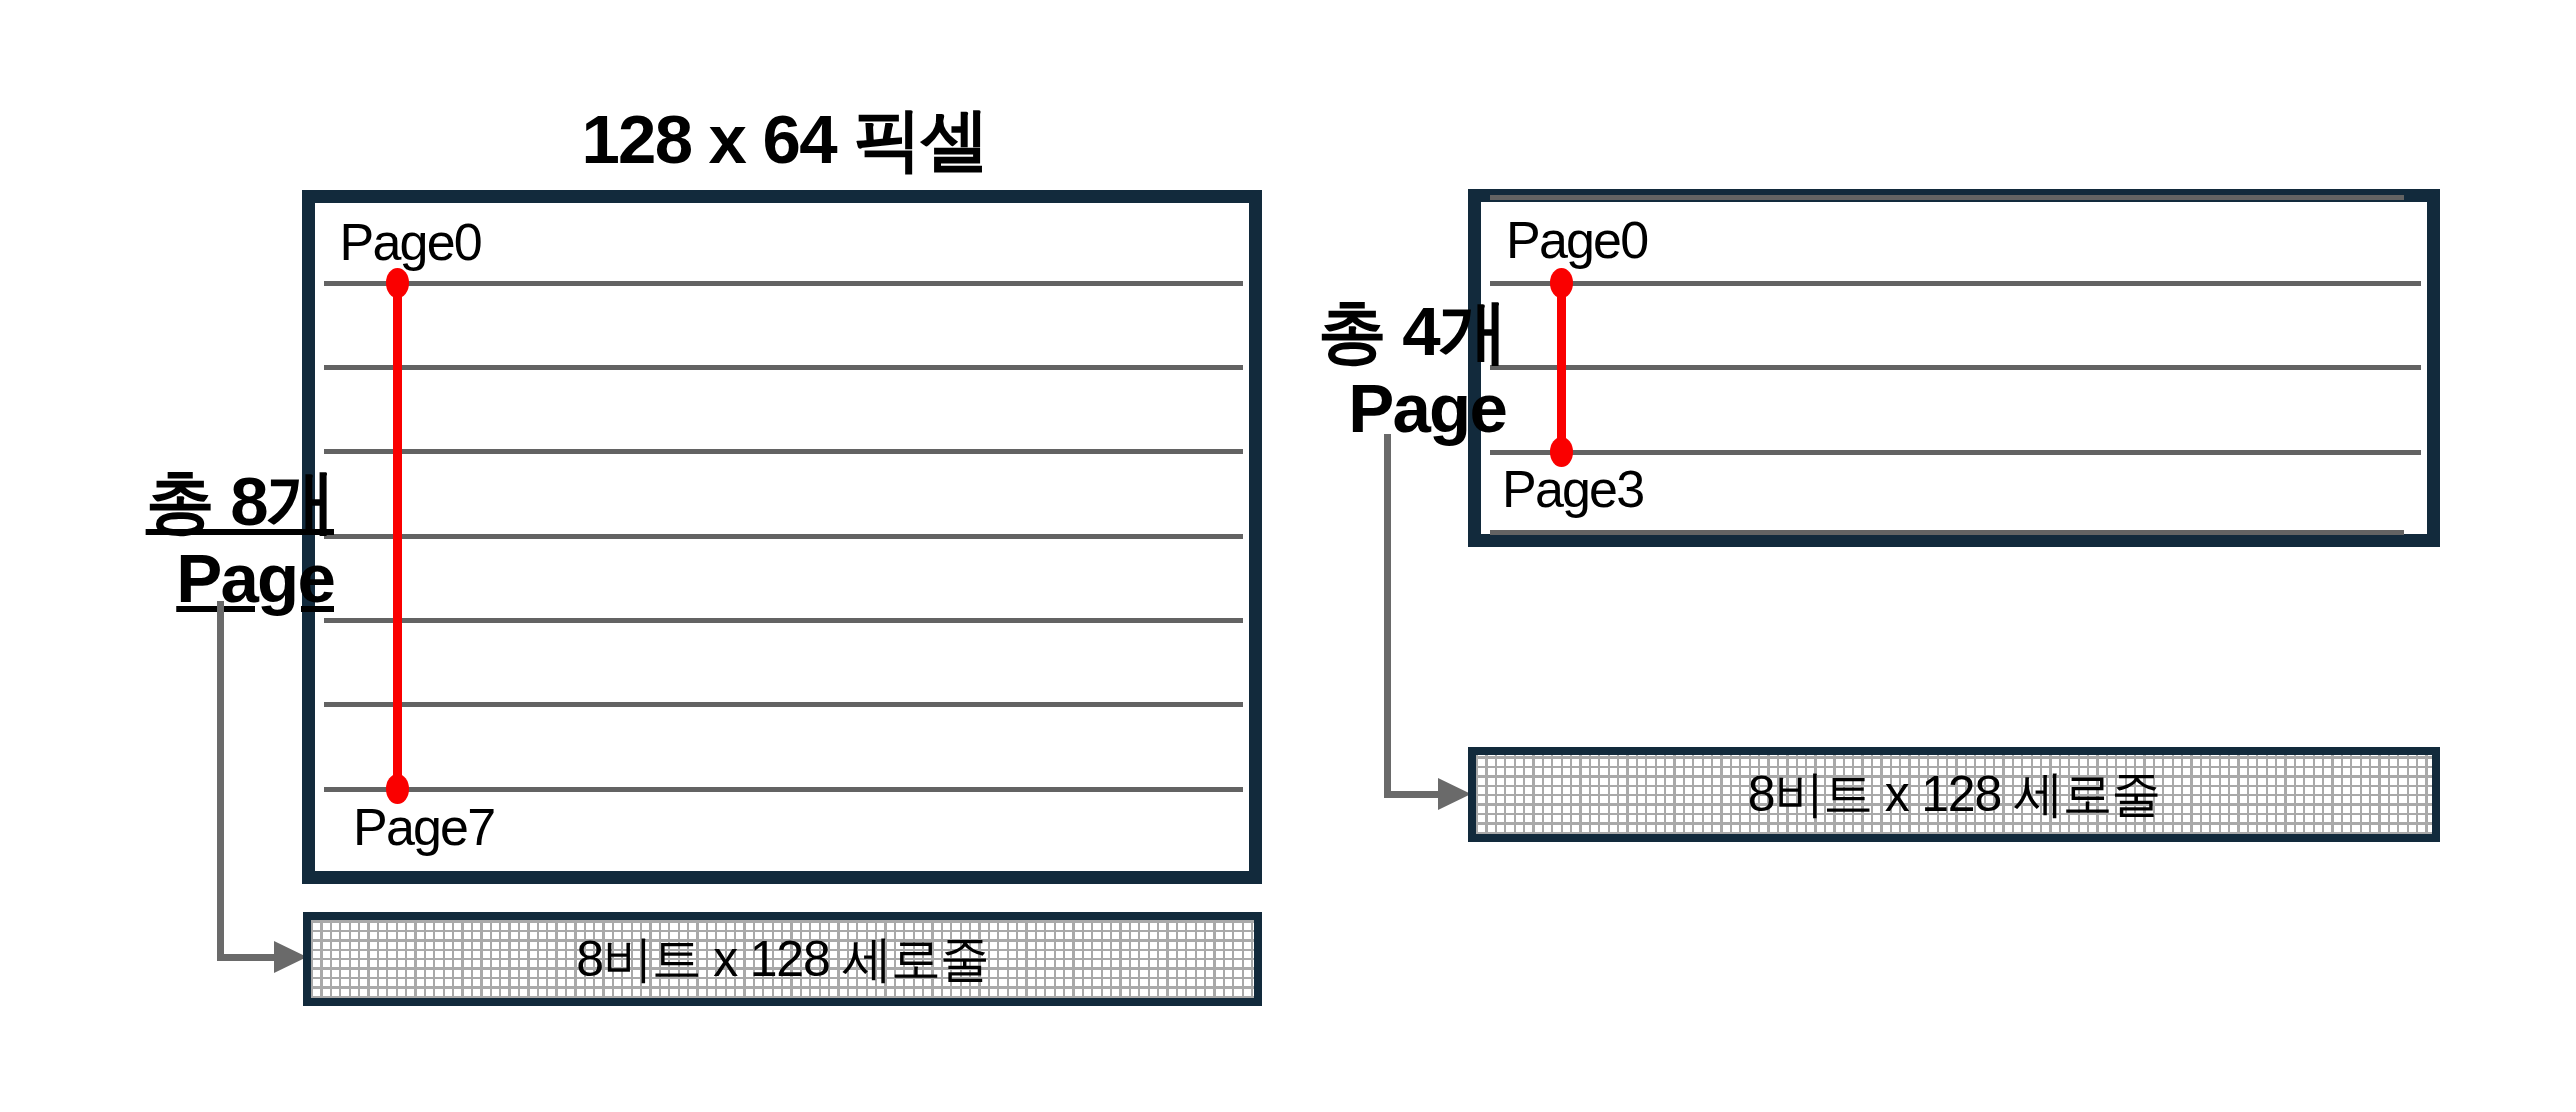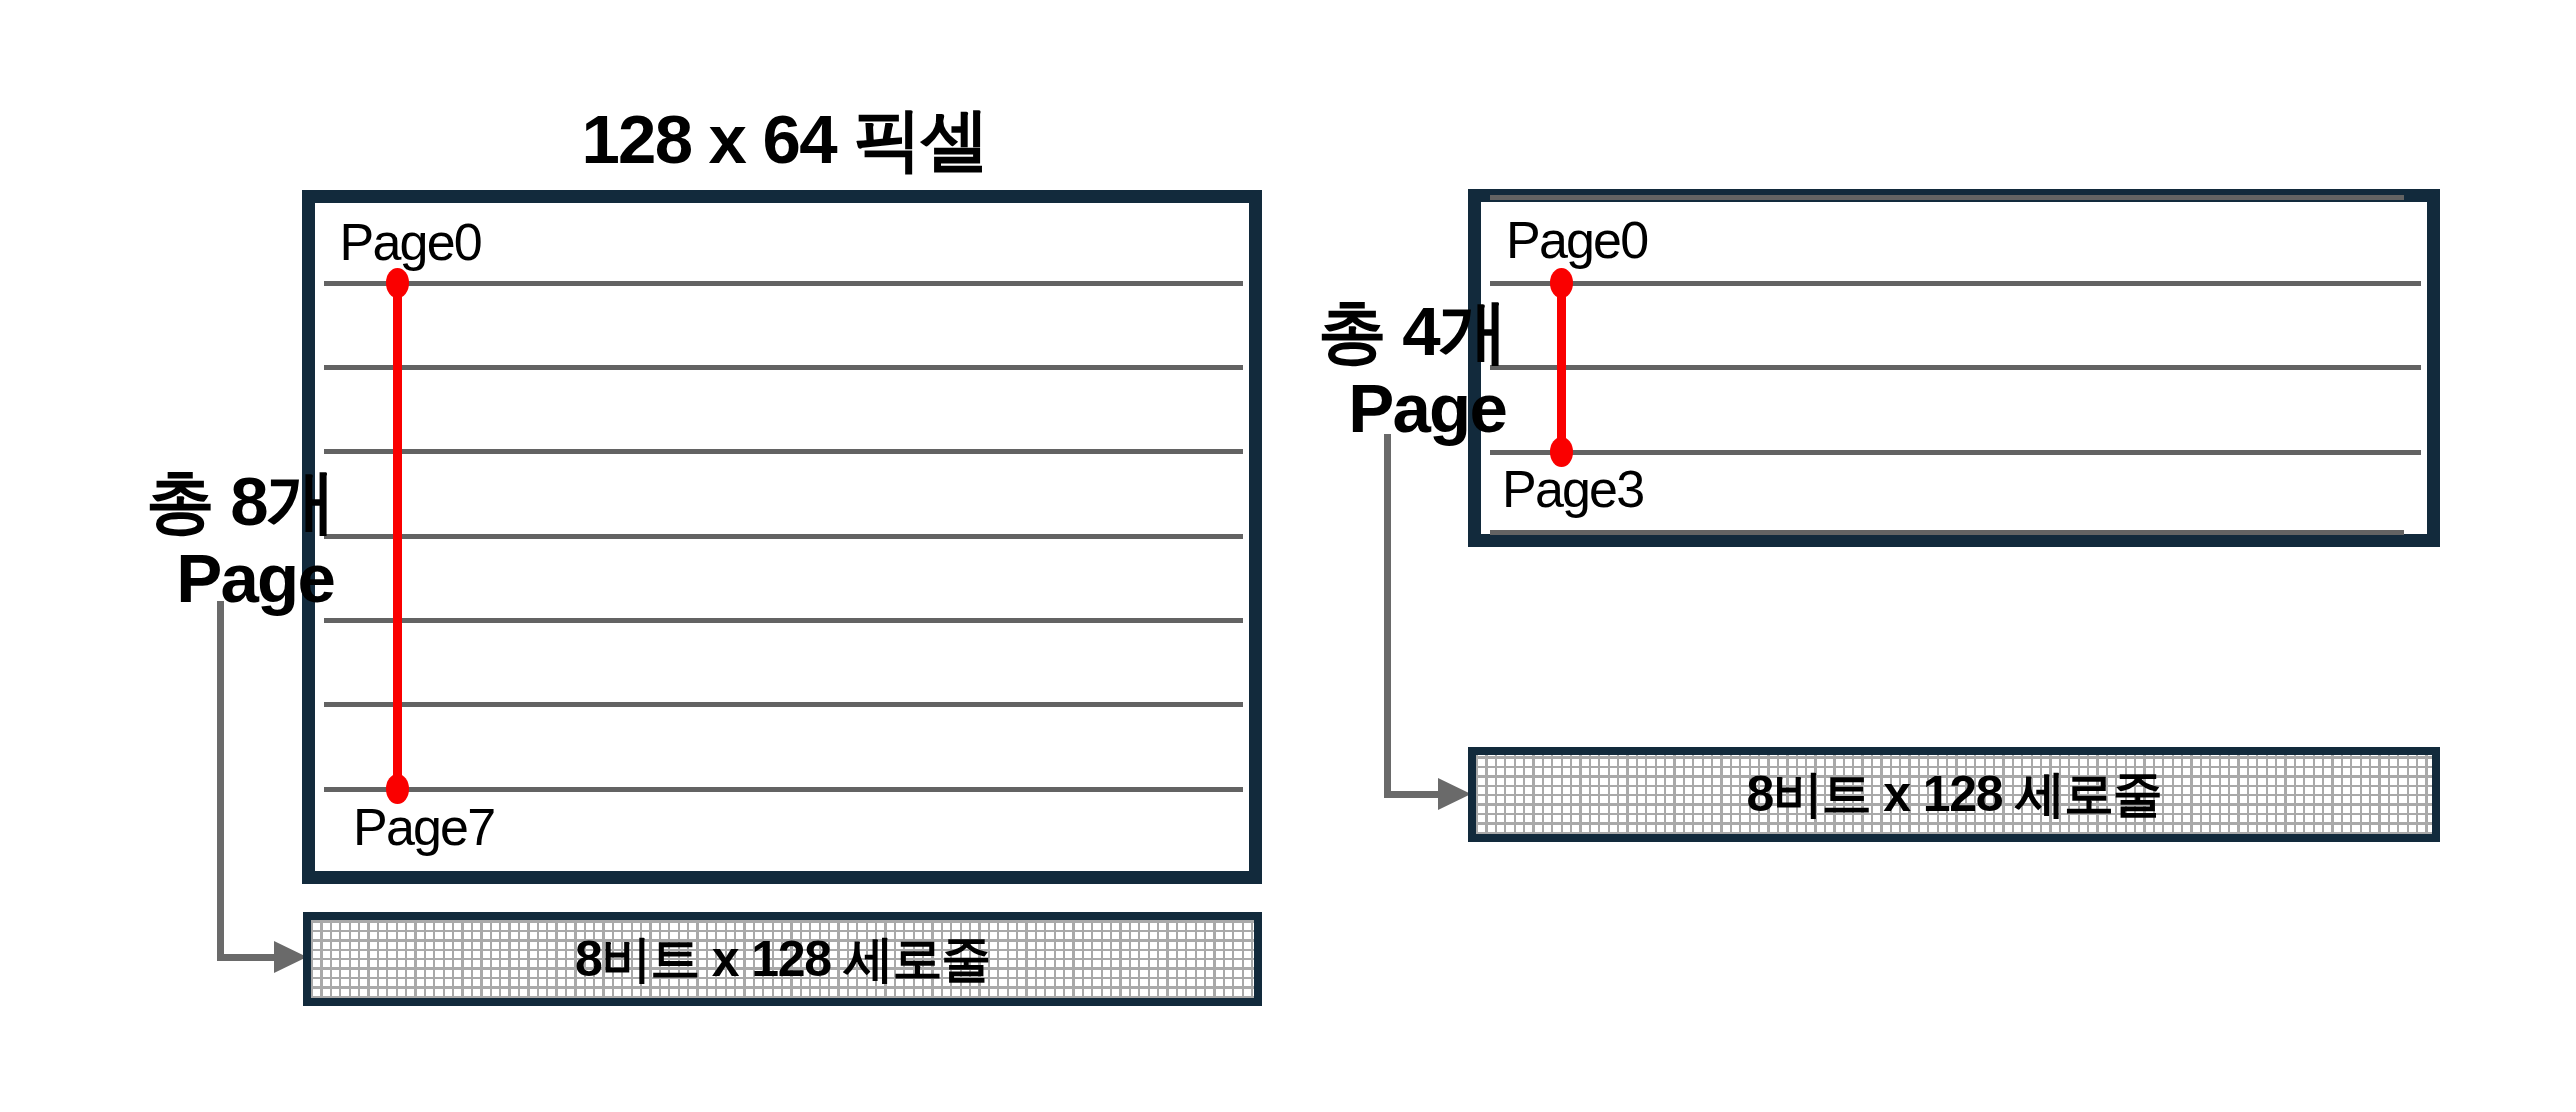--- a/index.html
+++ b/index.html
@@ -60,21 +60,21 @@
     position:absolute;
     border:8.8px solid #122a3c;
     box-sizing:border-box;
     background-color:#ffffff;
     background-image:
       repeating-linear-gradient(0deg,  #a9a9a9 0 2.3px, rgba(0,0,0,0) 2.3px 9.4px),
       repeating-linear-gradient(90deg, #a9a9a9 0 2.3px, rgba(0,0,0,0) 2.3px 9.4px);
     display:flex;align-items:center;justify-content:center;
   }
   .column-box .column-label{
-    font-size:50px;font-weight:bold;color:#000;
+    font-size:50px;font-weight:normal;color:#000;
     letter-spacing:-1.2px;white-space:nowrap;
   }
 </style>
 </head>
 <body>
 
 <div class="canvas">
 
   <div class="panel-title" style="left:316px;top:94px;width:937px;">128 x 64 픽셀</div>
 
@@ -90,21 +90,21 @@
 
       <div class="page-label" style="left:24.6px;top:13px;">Page0</div>
       <div class="page-label" style="left:38px;top:598px;">Page7</div>
 
       <div class="red-line" style="left:78px;top:80px;height:506px;"></div>
       <div class="red-dot" style="left:71px;top:65px;"></div>
       <div class="red-dot" style="left:71px;top:571px;"></div>
     </div>
   </div>
 
-  <div class="side-label" style="left:100px;top:463px;">
+  <div class="side-label" style="left:100px;top:463px;text-decoration:underline;">
     <div>총 8개</div>
     <div>Page</div>
   </div>
 
   <div class="arrow-seg" style="left:217px;top:601px;width:7px;height:360px;"></div>
   <div class="arrow-seg" style="left:217px;top:954px;width:59px;height:7px;"></div>
   <div class="arrow-head" style="left:274px;top:941px;"></div>
 
   <div class="column-box" style="left:303px;top:912px;width:959px;height:94px;">
     <span class="column-label">8비트 x 128 세로줄</span>

